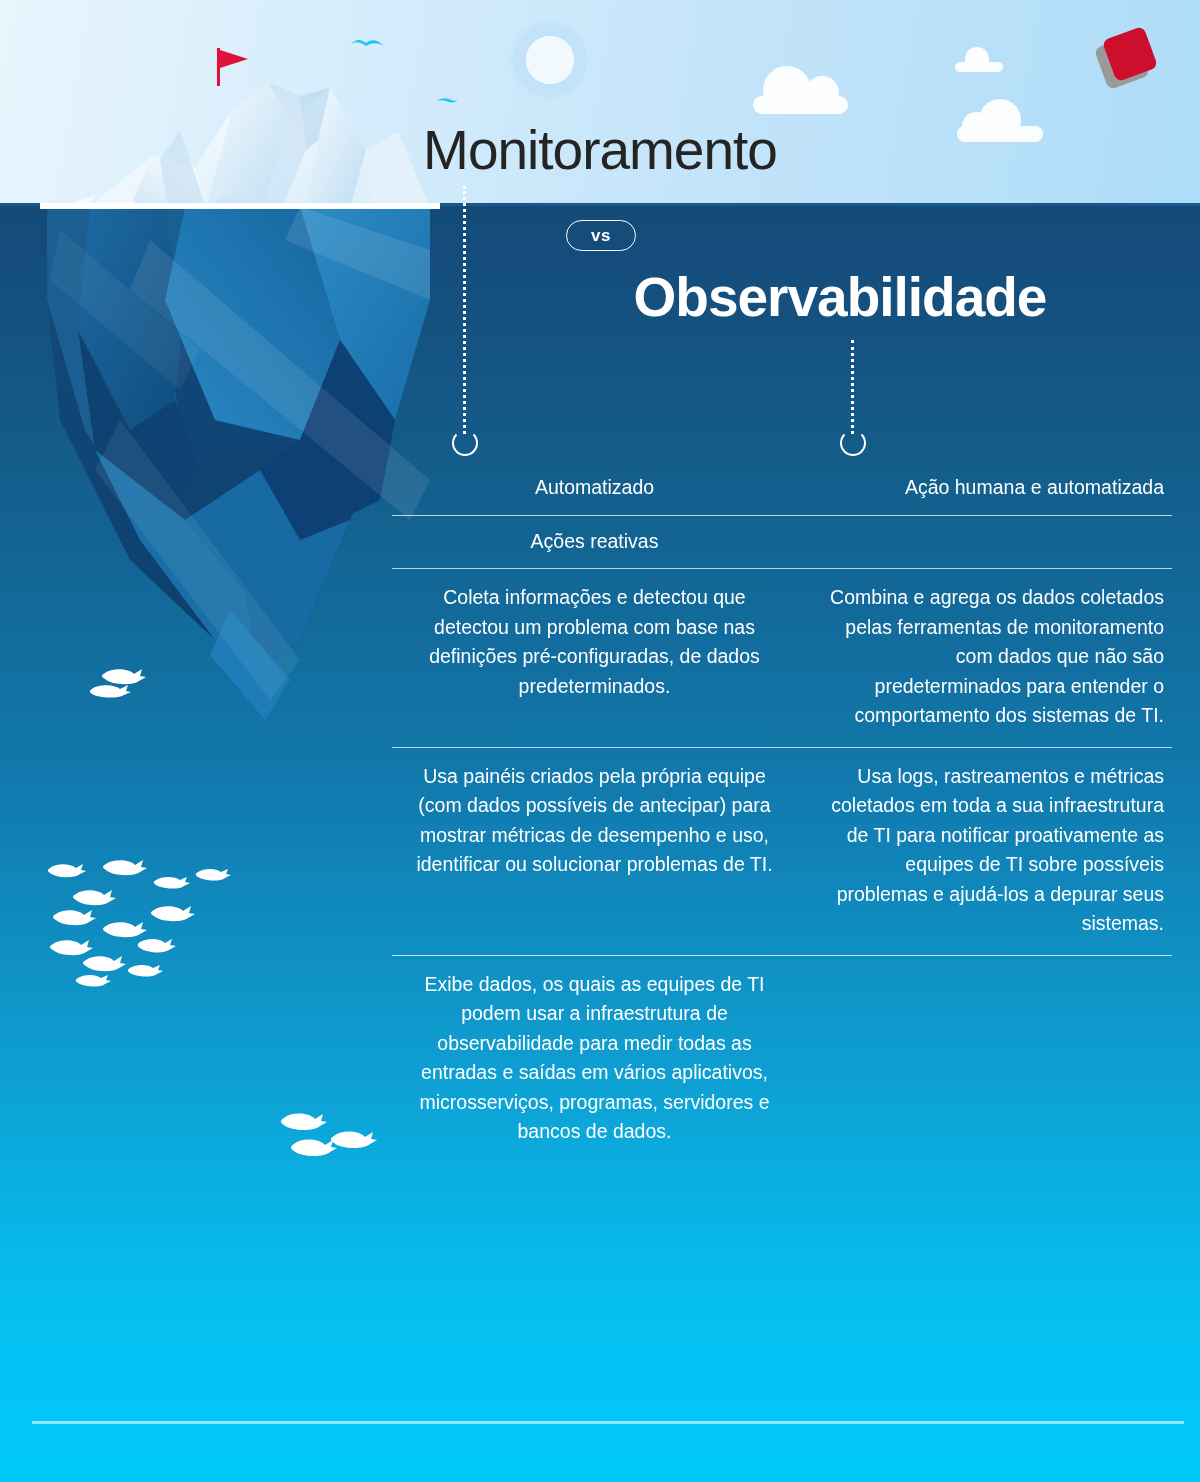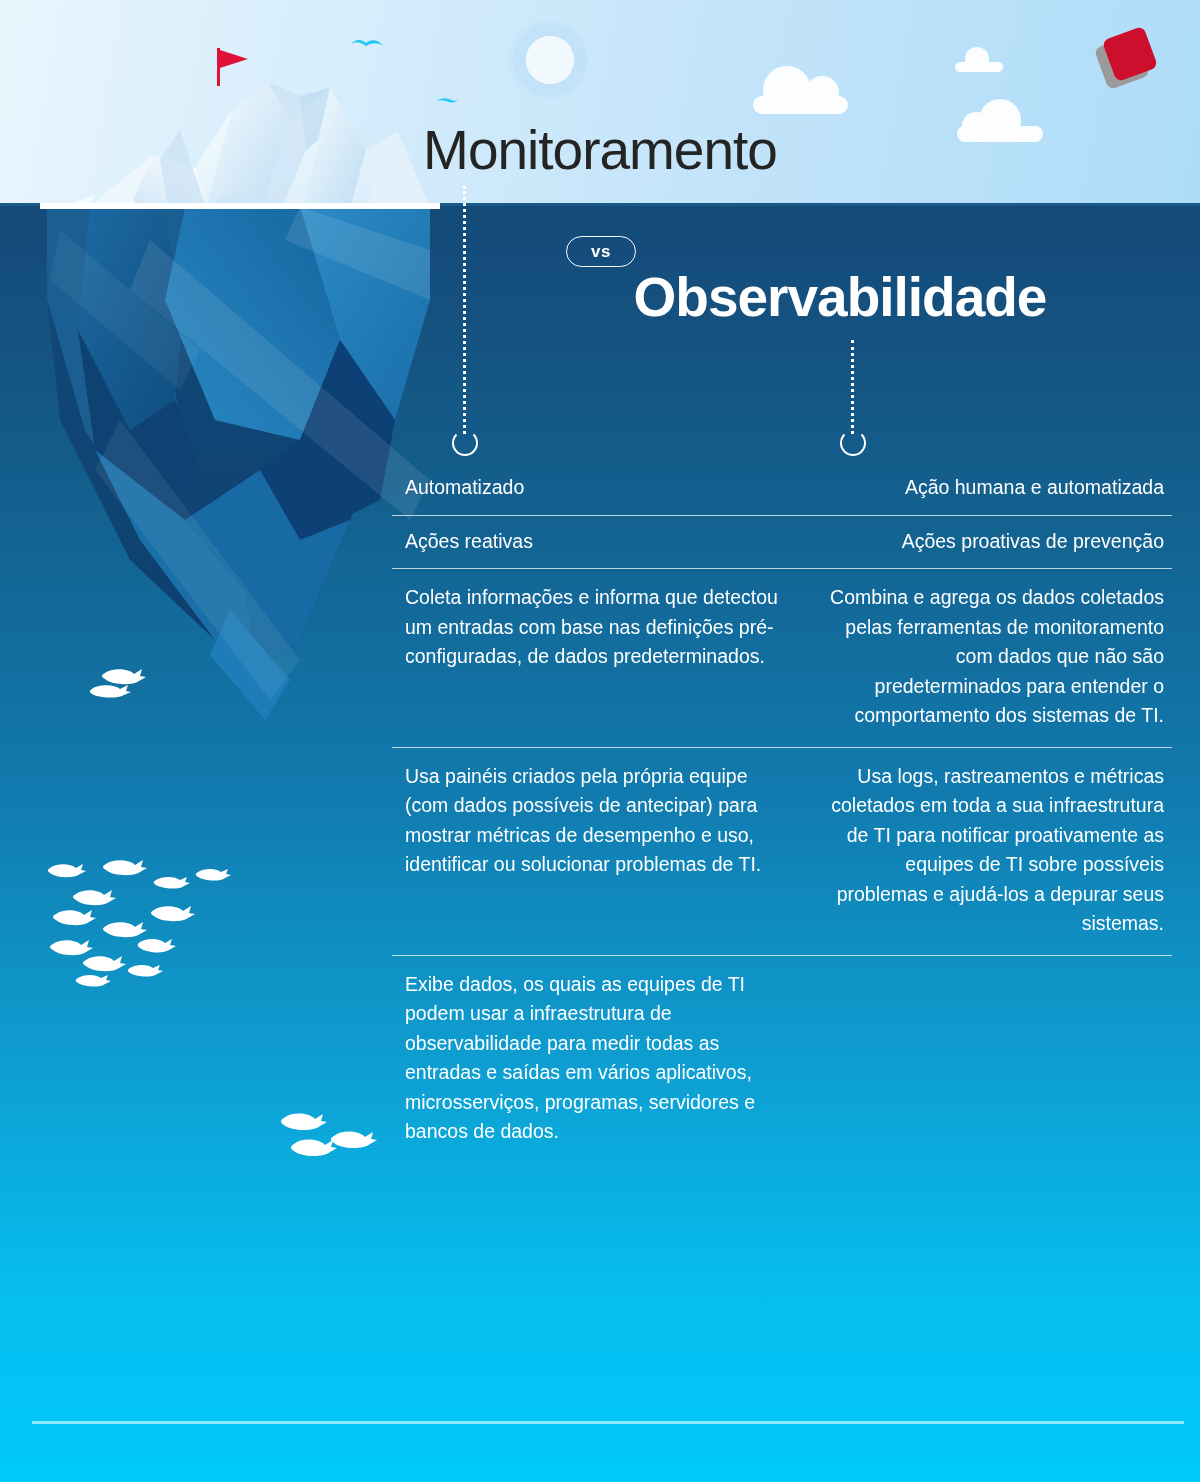--- a/index.html
+++ b/index.html
@@ -57,36 +57,36 @@
   
   .title-mon{
     position:absolute;left:0;top:118px;width:1200px;text-align:center;
     font-size:55px;font-weight:normal;color:#242424;letter-spacing:-1px;
   }
   .title-obs{
     position:absolute;left:240px;top:265px;width:1200px;text-align:center;
     font-size:55px;font-weight:bold;color:#ffffff;letter-spacing:-1px;
   }
   .vs-badge{
-    position:absolute;left:566px;top:236px;width:68px;height:29px;
+    position:absolute;left:566px;top:220px;width:68px;height:29px;
     border:1.5px solid #ffffff;border-radius:16px;
     color:#fff;font-size:17px;font-weight:bold;
     display:flex;align-items:center;justify-content:center;letter-spacing:.5px;
   }
 
   
   .dotline{position:absolute;width:3px;border-left:3px dotted #ffffff;}
   .hook{position:absolute;width:22px;height:22px;border:2px solid #ffffff;border-radius:50%;border-top-color:transparent;}
 
   
   .table{position:absolute;left:392px;top:462px;width:780px;}
   .row{position:relative;display:flex;}
   .row + .row{border-top:1px solid rgba(255,255,255,.72);}
   .cell{box-sizing:border-box;color:#ffffff;font-size:19.5px;line-height:29.5px;}
-  .cell.left{width:410px;padding:13px 18px 13px 13px;}
+  .cell.left{width:410px;padding:13px 18px 13px 13px;text-align:center;}
   .cell.right{width:370px;padding:13px 8px 13px 22px;text-align:right;}
   .row.tall .cell{padding-top:14px;padding-bottom:16px;}
   .row.r-short .cell{padding-top:11px;padding-bottom:12px;}
   .bottom-rule{position:absolute;left:32px;top:1421px;width:1152px;height:3px;background:rgba(255,255,255,.55);}
 </style>
 </head>
 <body>
 
 <div id="stage">
 
@@ -238,25 +238,24 @@
 
   <div class="table">
 
     <div class="row r-short">
       <div class="cell left">Automatizado</div>
       <div class="cell right">Ação humana e automatizada</div>
     </div>
 
     <div class="row r-short">
       <div class="cell left">Ações reativas</div>
-      <div class="cell right">Ações proativas de prevenção</div>
     </div>
 
     <div class="row tall">
-      <div class="cell left">Coleta informações e informa que detectou um entradas com base nas definições pré-configuradas, de dados predeterminados.</div>
+      <div class="cell left">Coleta informações e detectou que detectou um problema com base nas definições pré-configuradas, de dados predeterminados.</div>
       <div class="cell right">Combina e agrega os dados  coletados pelas ferramentas de monitoramento com dados que não são predeterminados para entender o comportamento dos sistemas de TI.</div>
     </div>
 
 
     <div class="row tall">
       <div class="cell left">Usa painéis criados pela própria equipe (com dados possíveis de antecipar) para mostrar métricas de desempenho e uso, identificar ou solucionar problemas de TI.</div>
       <div class="cell right">Usa logs, rastreamentos e métricas coletados em toda a sua infraestrutura de TI para notificar proativamente as equipes de TI sobre possíveis problemas e ajudá-los a depurar seus sistemas.</div>
     </div>
 
     <div class="row tall">

